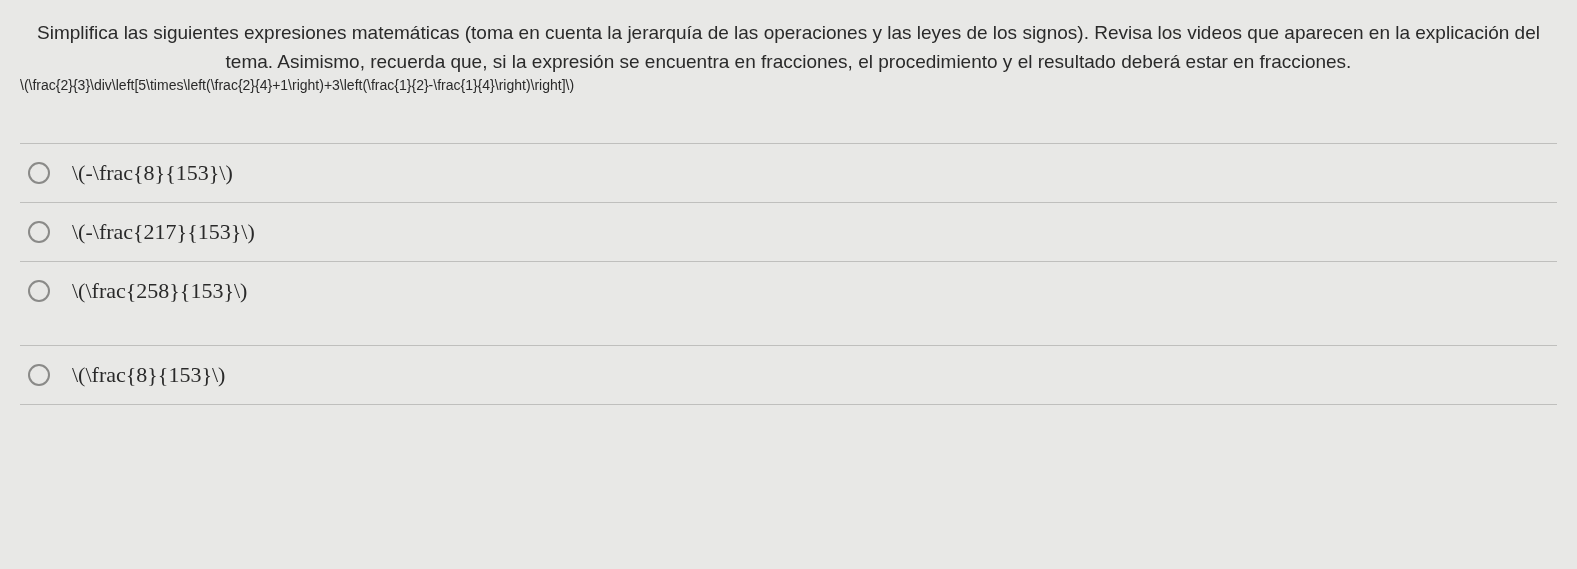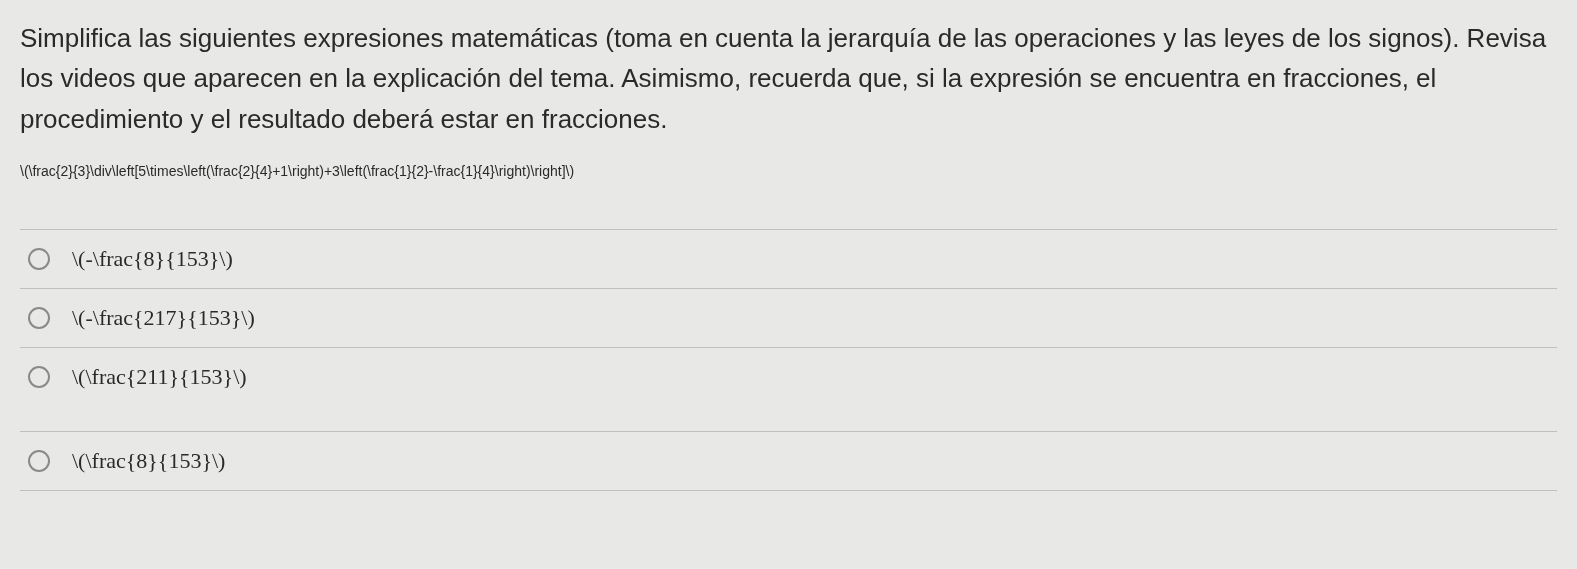--- a/index.html
+++ b/index.html
@@ -8,24 +8,24 @@
       box-sizing: border-box;
     }
     body {
       font-family: Arial, Helvetica, sans-serif;
       background: #e8e8e6;
       padding: 18px 20px;
       width: 1577px;
       color: #333;
     }
     .instructions {
-      font-size: 26px;
+      font-size: 19px;
       line-height: 1.55;
       color: #2a2a2a;
-      margin-bottom: 24px;
+      text-align: center;
     }
     .expression {
       font-size: 14px;
       color: #2a2a2a;
       margin-bottom: 50px;
       font-family: Arial, sans-serif;
     }
     .options {
       width: 100%;
       font-family: Liberation Serif, serif;
@@ -65,19 +65,19 @@
   <div class="option-row">
     <div class="radio"></div>
     <div class="option-label">\(-\frac{8}{153}\)</div>
   </div>
   <div class="option-row">
     <div class="radio"></div>
     <div class="option-label">\(-\frac{217}{153}\)</div>
   </div>
   <div class="option-row">
     <div class="radio"></div>
-    <div class="option-label">\(\frac{211}{153}\)</div>
+    <div class="option-label">\(\frac{258}{153}\)</div>
   </div>
   <div class="option-row">
     <div class="radio"></div>
     <div class="option-label">\(\frac{8}{153}\)</div>
   </div>
 </div>
 
 </body></html>

